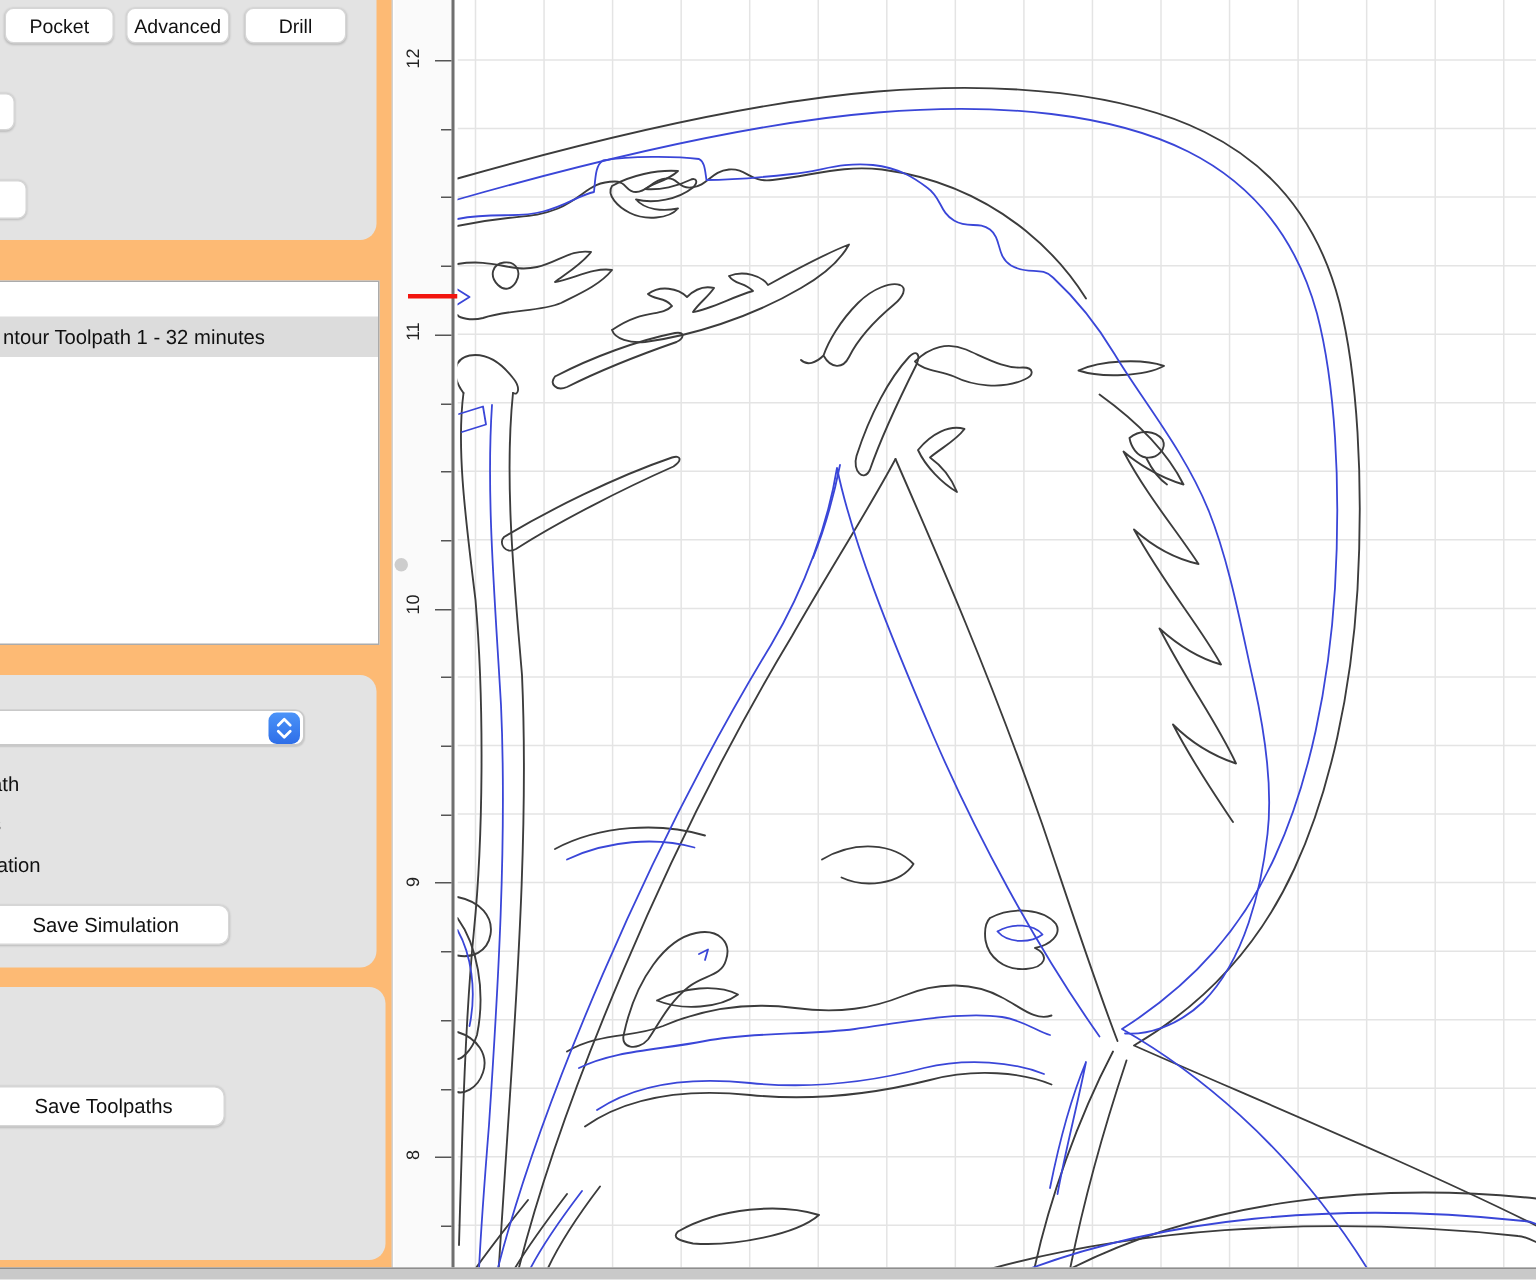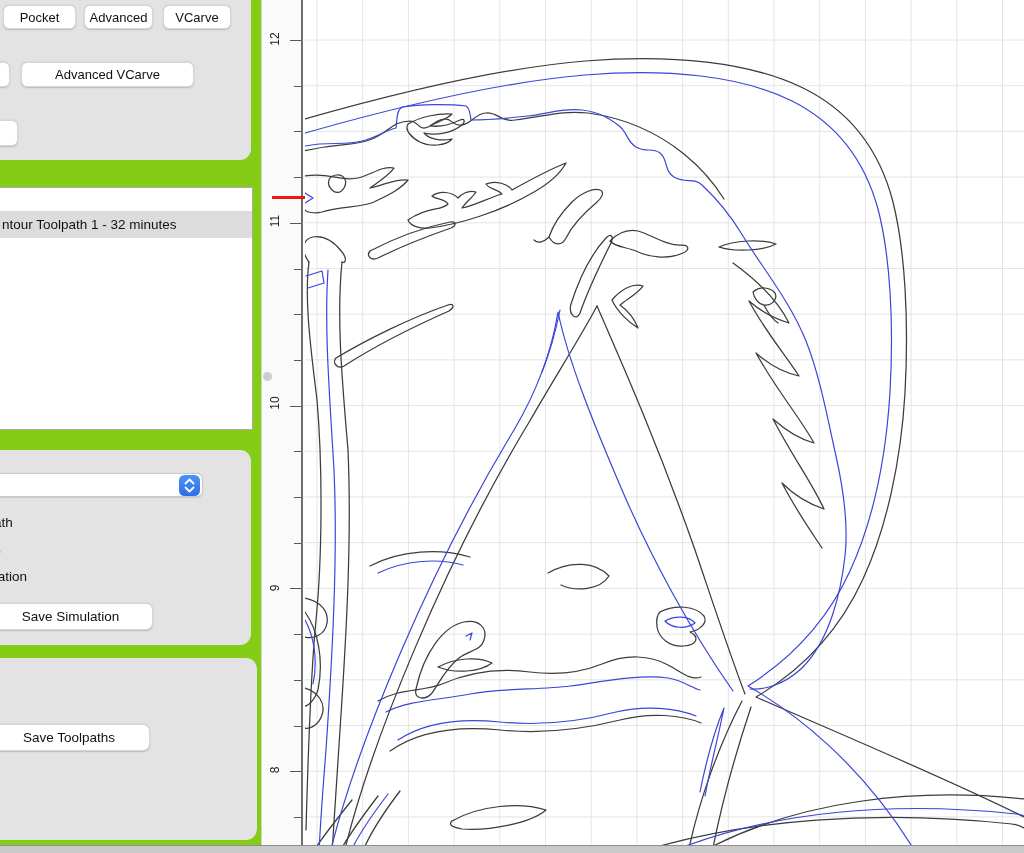--- a/index.html
+++ b/index.html
@@ -1,20 +1,20 @@
 <!DOCTYPE html>
 <html><head>
 <meta charset="utf-8">
 <style>
   html,body{margin:0;padding:0;width:1024px;height:853px;overflow:hidden;
     font-family:"Liberation Sans", sans-serif;background:#ffffff;}
   *{box-sizing:border-box;}
 
   
-  #sidebar{position:absolute;left:0;top:0;width:262px;height:845px;background:#84cc16;
+  #sidebar{position:absolute;left:0;top:0;width:262px;height:845px;background:#fdba74;
     border-right:1px solid #d2d2d2;overflow:hidden;}
   .panel{position:absolute;background:#e3e3e3;border-radius:11px;}
   .mac-btn{position:absolute;background:#ffffff;border:1px solid #d6d6d6;border-radius:6px;
     box-shadow:0 0.5px 1.5px rgba(0,0,0,0.18);font-size:13px;color:#111;
     display:flex;align-items:center;justify-content:center;white-space:nowrap;cursor:default;}
   #toolpath-list{position:absolute;left:-24px;top:187px;width:277px;height:243px;
     background:#ffffff;border:1px solid #ababab;}
   #toolpath-row{position:absolute;left:0;top:23px;width:100%;height:27px;background:#dcdcdc;
     font-size:13.5px;color:#111;line-height:27px;padding-left:25px;white-space:nowrap;}
   .trunc-label{position:absolute;left:0;font-size:13.5px;color:#111;white-space:nowrap;}
@@ -50,28 +50,25 @@
 <div id="sidebar">
 
   <div class="panel" style="left:-24px;top:-14px;width:275px;height:174px;">
     <div class="mac-btn" style="left:27px;top:19px;width:73px;height:24px;">
         <span>Pocket</span>
       </div>
     <div class="mac-btn" style="left:108px;top:19px;width:69px;height:24px;">
         <span>Advanced</span>
       </div>
     <div class="mac-btn" style="left:187px;top:19px;width:68px;height:24px;">
-        <span>VCarve</span>
+        <span>Drill</span>
       </div>
 
     <div class="mac-btn" style="left:-14px;top:76px;width:48px;height:25px;">
         <span></span>
-      </div>
-    <div class="mac-btn" style="left:45px;top:76px;width:173px;height:25px;">
-        <span>Advanced VCarve</span>
       </div>
 
     <div class="mac-btn" style="left:-14px;top:134px;width:56px;height:26px;">
         <span></span>
       </div>
   </div>
 
   <div id="toolpath-list">
     <div id="toolpath-row">ntour Toolpath 1 - 32 minutes</div>
   </div>

